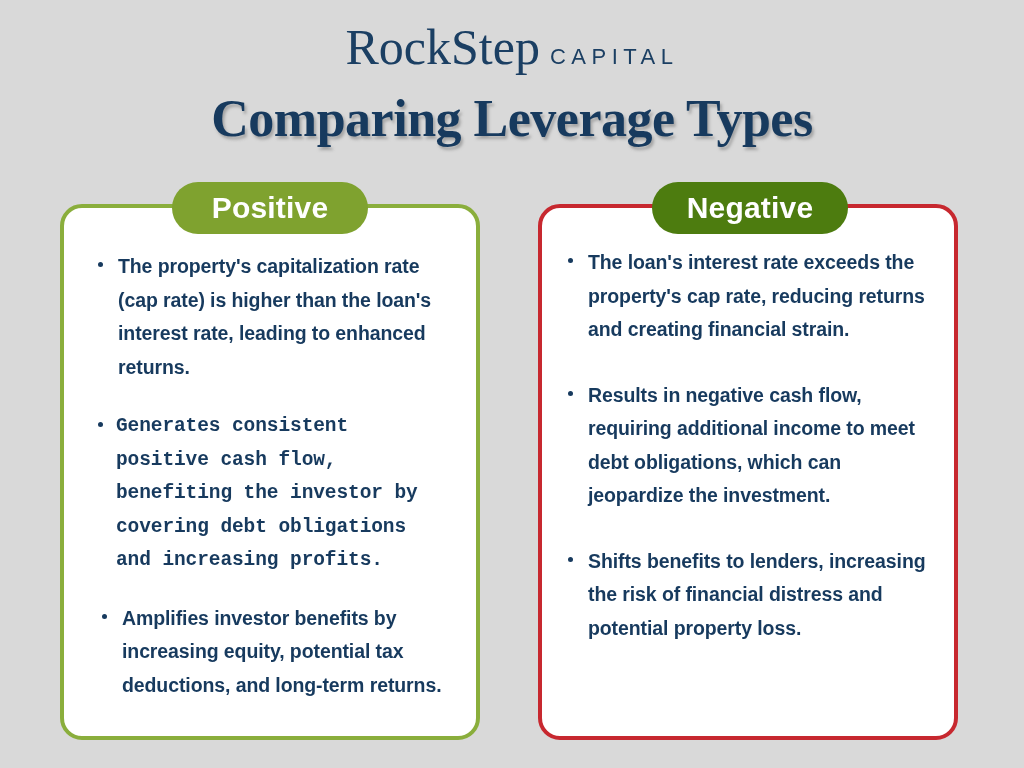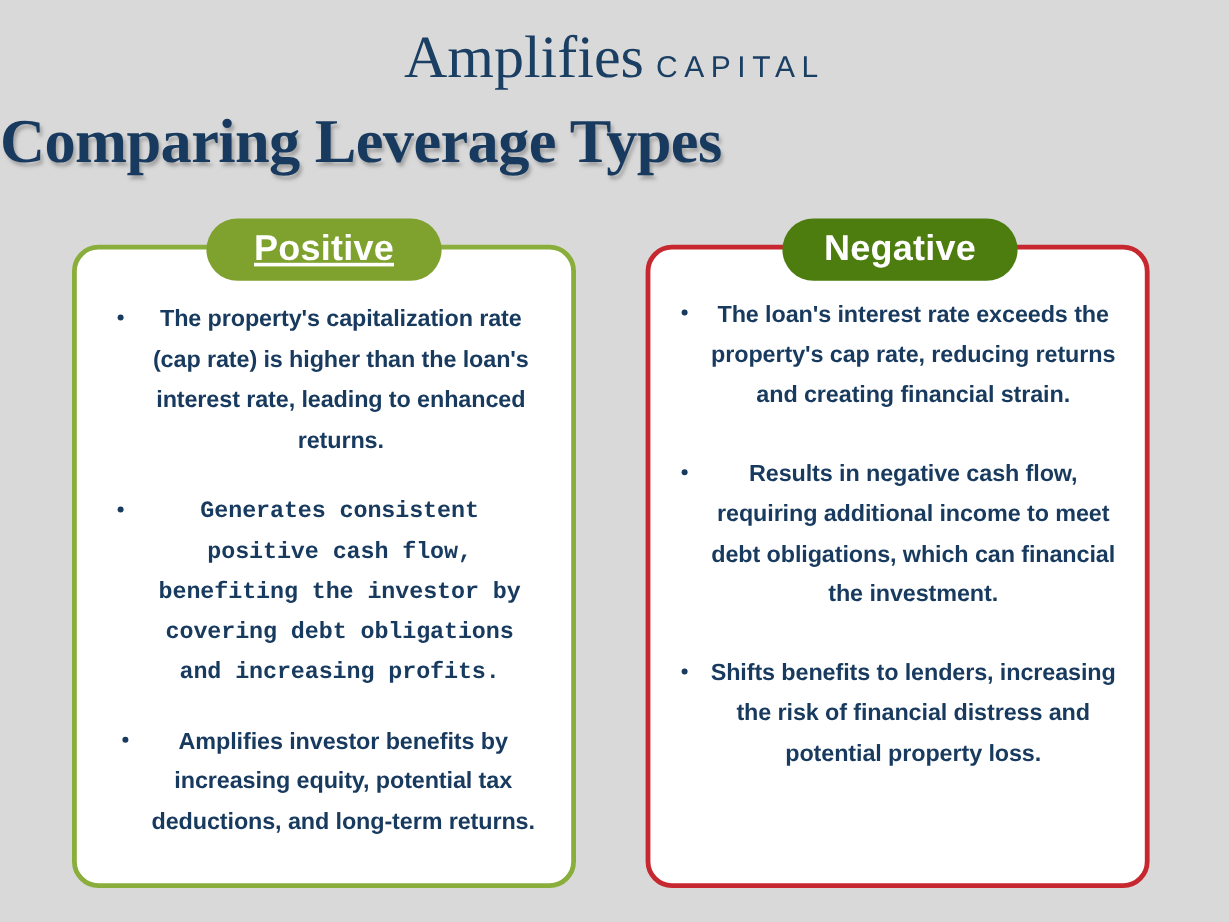--- a/index.html
+++ b/index.html
@@ -27,30 +27,31 @@
   }
   .brand-name {
     font-family:"Liberation Serif", serif;
     font-size:50px;
     color:#1b3f63;
     letter-spacing:0px;
     vertical-align:baseline;
   }
   .brand-sub {
     font-family:"Liberation Sans", sans-serif;
-    font-size:25px;
+    font-size:22px;
     color:#1b3f63;
     letter-spacing:5.5px;
     margin-left:10px;
     vertical-align:baseline;
   }
 
   .page-title {
     position:absolute;
     top:92px; left:0; right:0;
+    text-align:center;
     font-family:"Liberation Serif", serif;
     font-weight:bold;
     font-size:52px;
     color:#173a5e;
     letter-spacing:-0.5px;
     line-height:1.05;
     text-shadow:2px 3px 3px rgba(120,120,120,0.55);
     white-space:nowrap;
   }
 
@@ -74,21 +75,20 @@
 
   .bullet {
     position:relative;
     padding-left:30px;
     margin-bottom:26px;
     color:#173a5e;
     font-size:19.5px;
     font-weight:bold;
     line-height:1.72;
     letter-spacing:-0.1px;
-    text-align:center;
   }
   .bullet:last-child { margin-bottom:16px; }
 
   .bullet::before {
     content:"";
     position:absolute;
     left:10px; top:12px;
     width:5px; height:5px;
     border-radius:50%;
     background:#173a5e;
@@ -111,49 +111,49 @@
     border-radius:26px;
     color:#ffffff;
     font-size:30px;
     font-weight:bold;
     letter-spacing:0.2px;
     display:flex;
     align-items:center;
     justify-content:center;
     line-height:1;
   }
-  .badge.positive { left:172px; width:196px; background:#7fa22f;text-decoration:underline; }
+  .badge.positive { left:172px; width:196px; background:#7fa22f; }
   .badge.negative { left:652px; width:196px; background:#4d7c0f; }
 </style>
 </head>
 <body>
 
 <div id="stage">
 
   <div class="brand">
-    <span class="brand-name">Amplifies</span><span class="brand-sub">CAPITAL</span>
+    <span class="brand-name">RockStep</span><span class="brand-sub">CAPITAL</span>
   </div>
 
   <div class="page-title">Comparing Leverage Types</div>
 
   <div class="card left">
     <div class="card-body">
       <ul class="bullets">
         <li class="bullet b1">The property's capitalization rate (cap rate) is higher than the loan's interest rate, leading to enhanced returns.</li>
         <li class="bullet b2">Generates consistent positive cash flow, benefiting the investor by covering debt obligations and increasing profits.</li>
         <li class="bullet b3">Amplifies investor benefits by increasing equity, potential tax deductions, and long-term returns.</li>
       </ul>
     </div>
   </div>
 
   <div class="card right">
     <div class="card-body">
       <ul class="bullets">
         <li class="bullet">The loan's interest rate exceeds the property's cap rate, reducing returns and creating financial strain.</li>
-        <li class="bullet">Results in negative cash flow, requiring additional income to meet debt obligations, which can financial the investment.</li>
+        <li class="bullet">Results in negative cash flow, requiring additional income to meet debt obligations, which can jeopardize the investment.</li>
         <li class="bullet">Shifts benefits to lenders, increasing the risk of financial distress and potential property loss.</li>
       </ul>
     </div>
   </div>
 
   <div class="badge positive">Positive</div>
   <div class="badge negative">Negative</div>
 
 </div>
 

